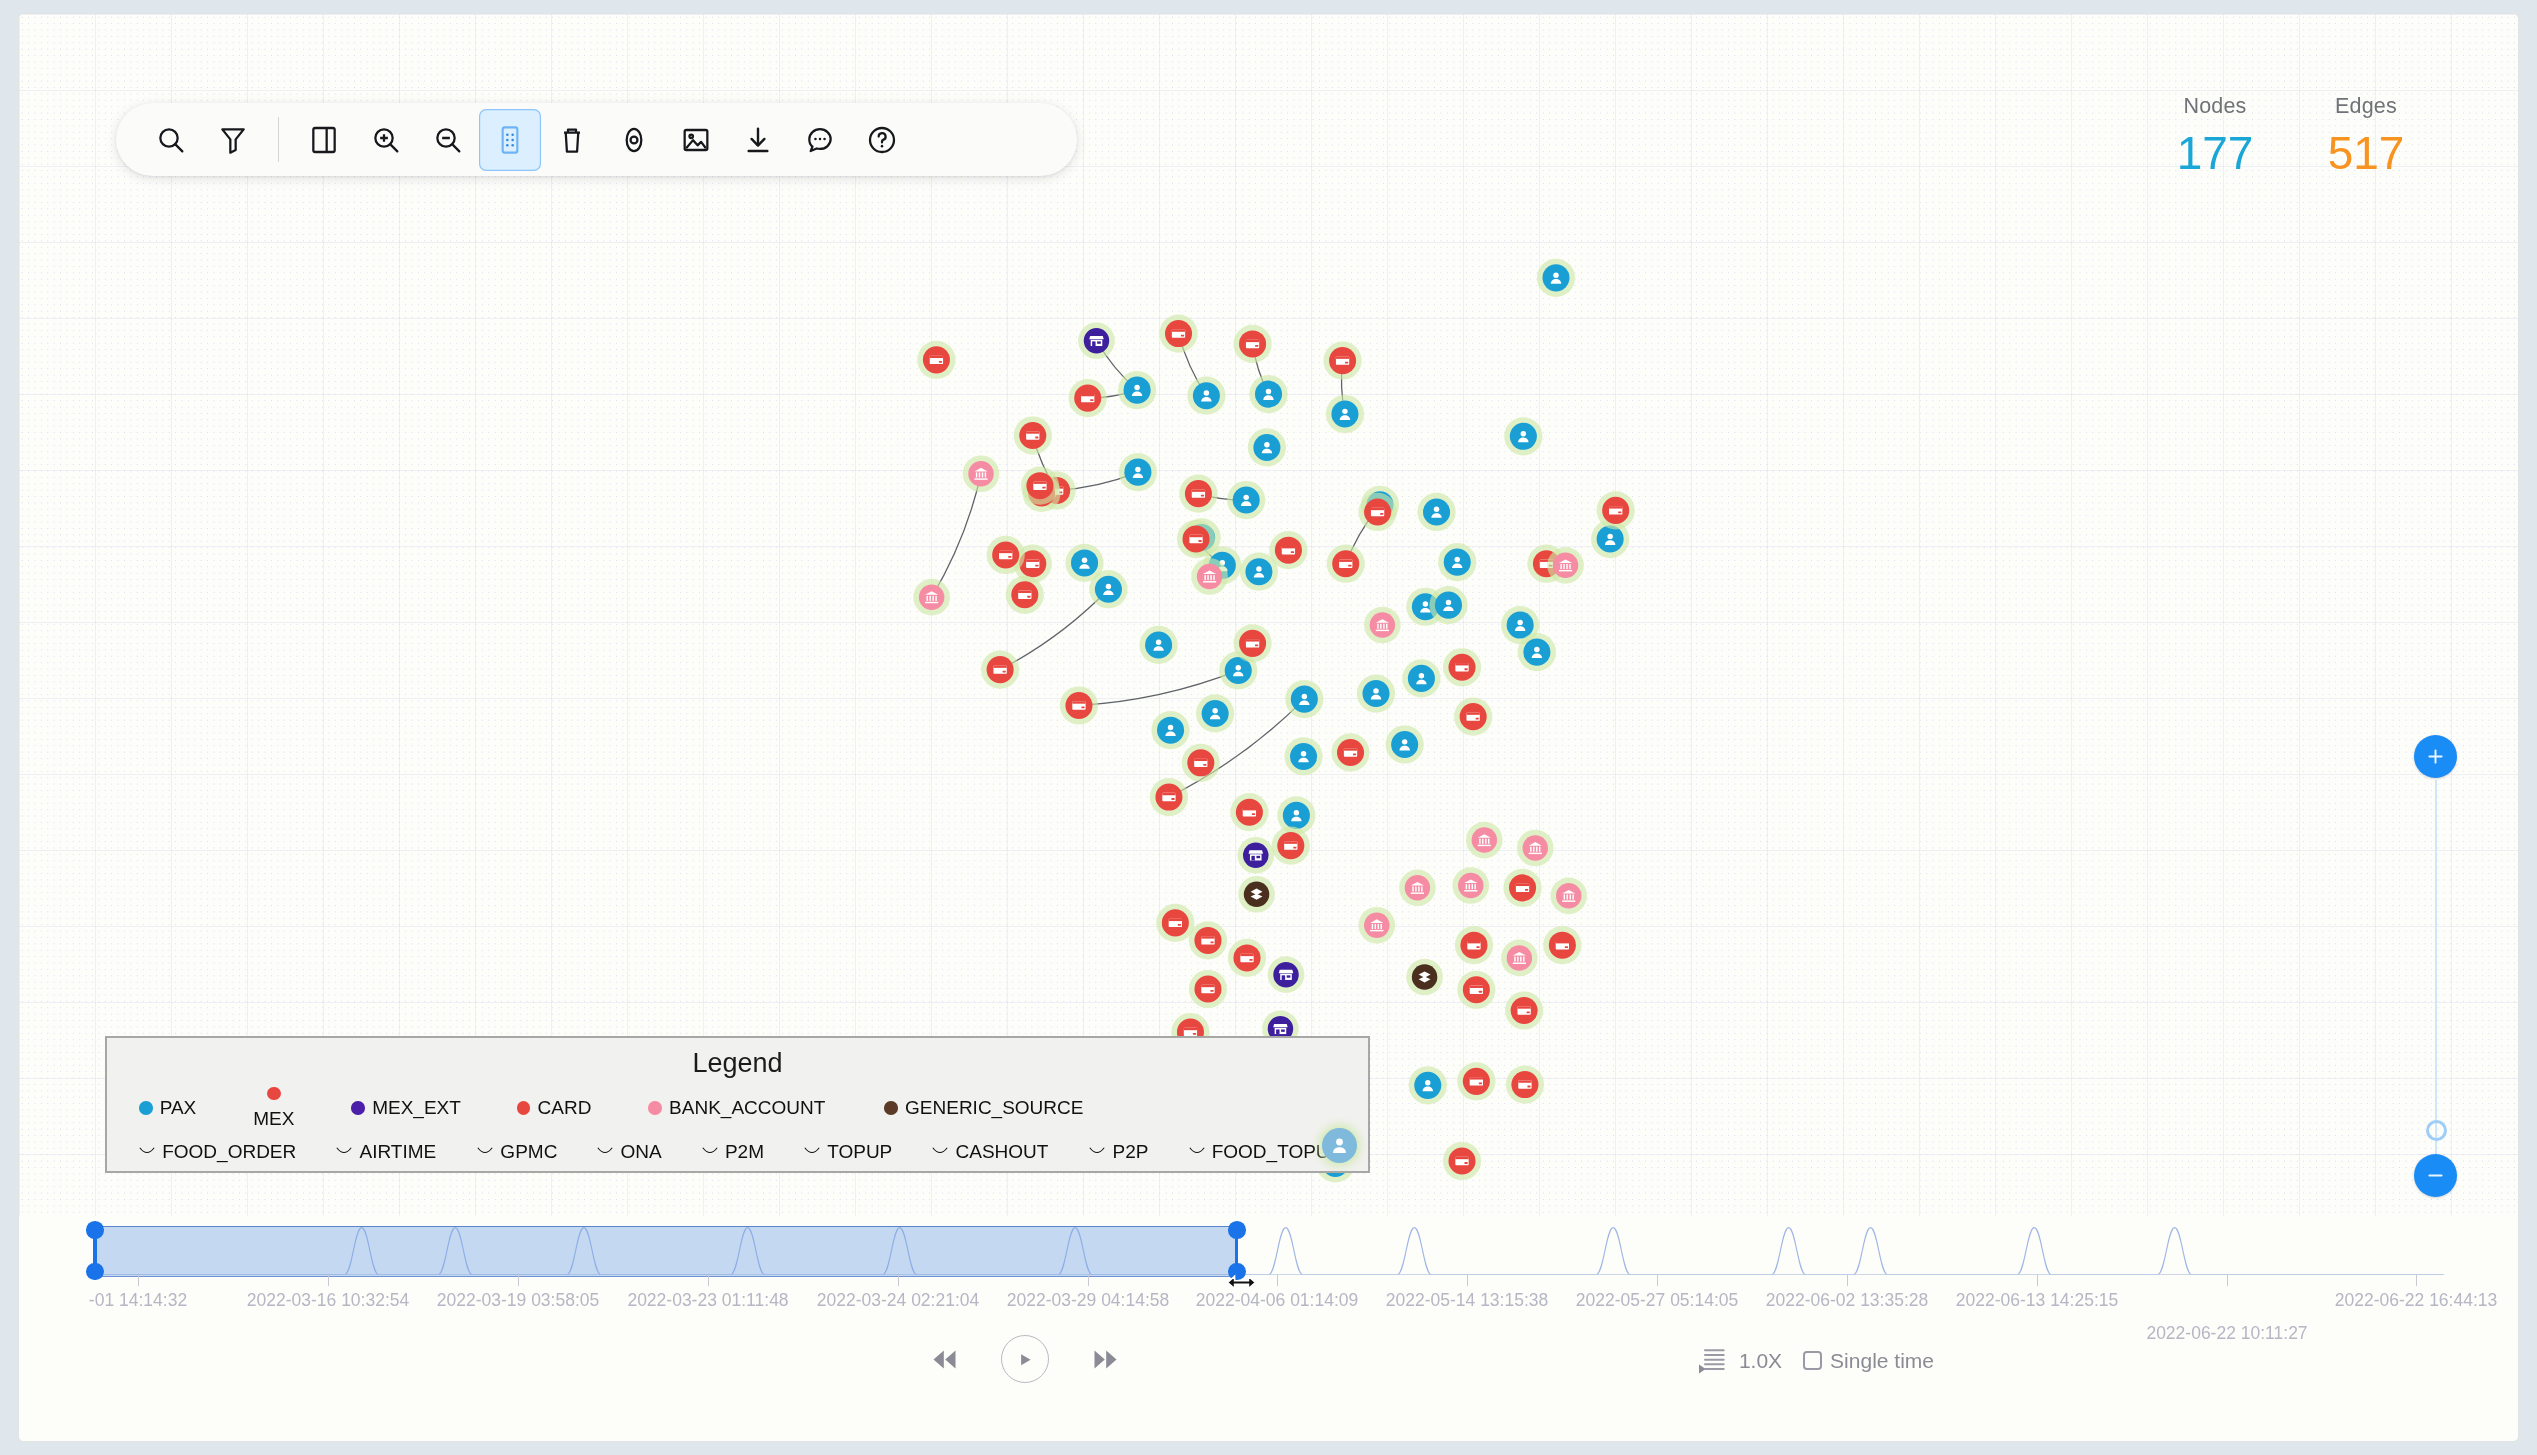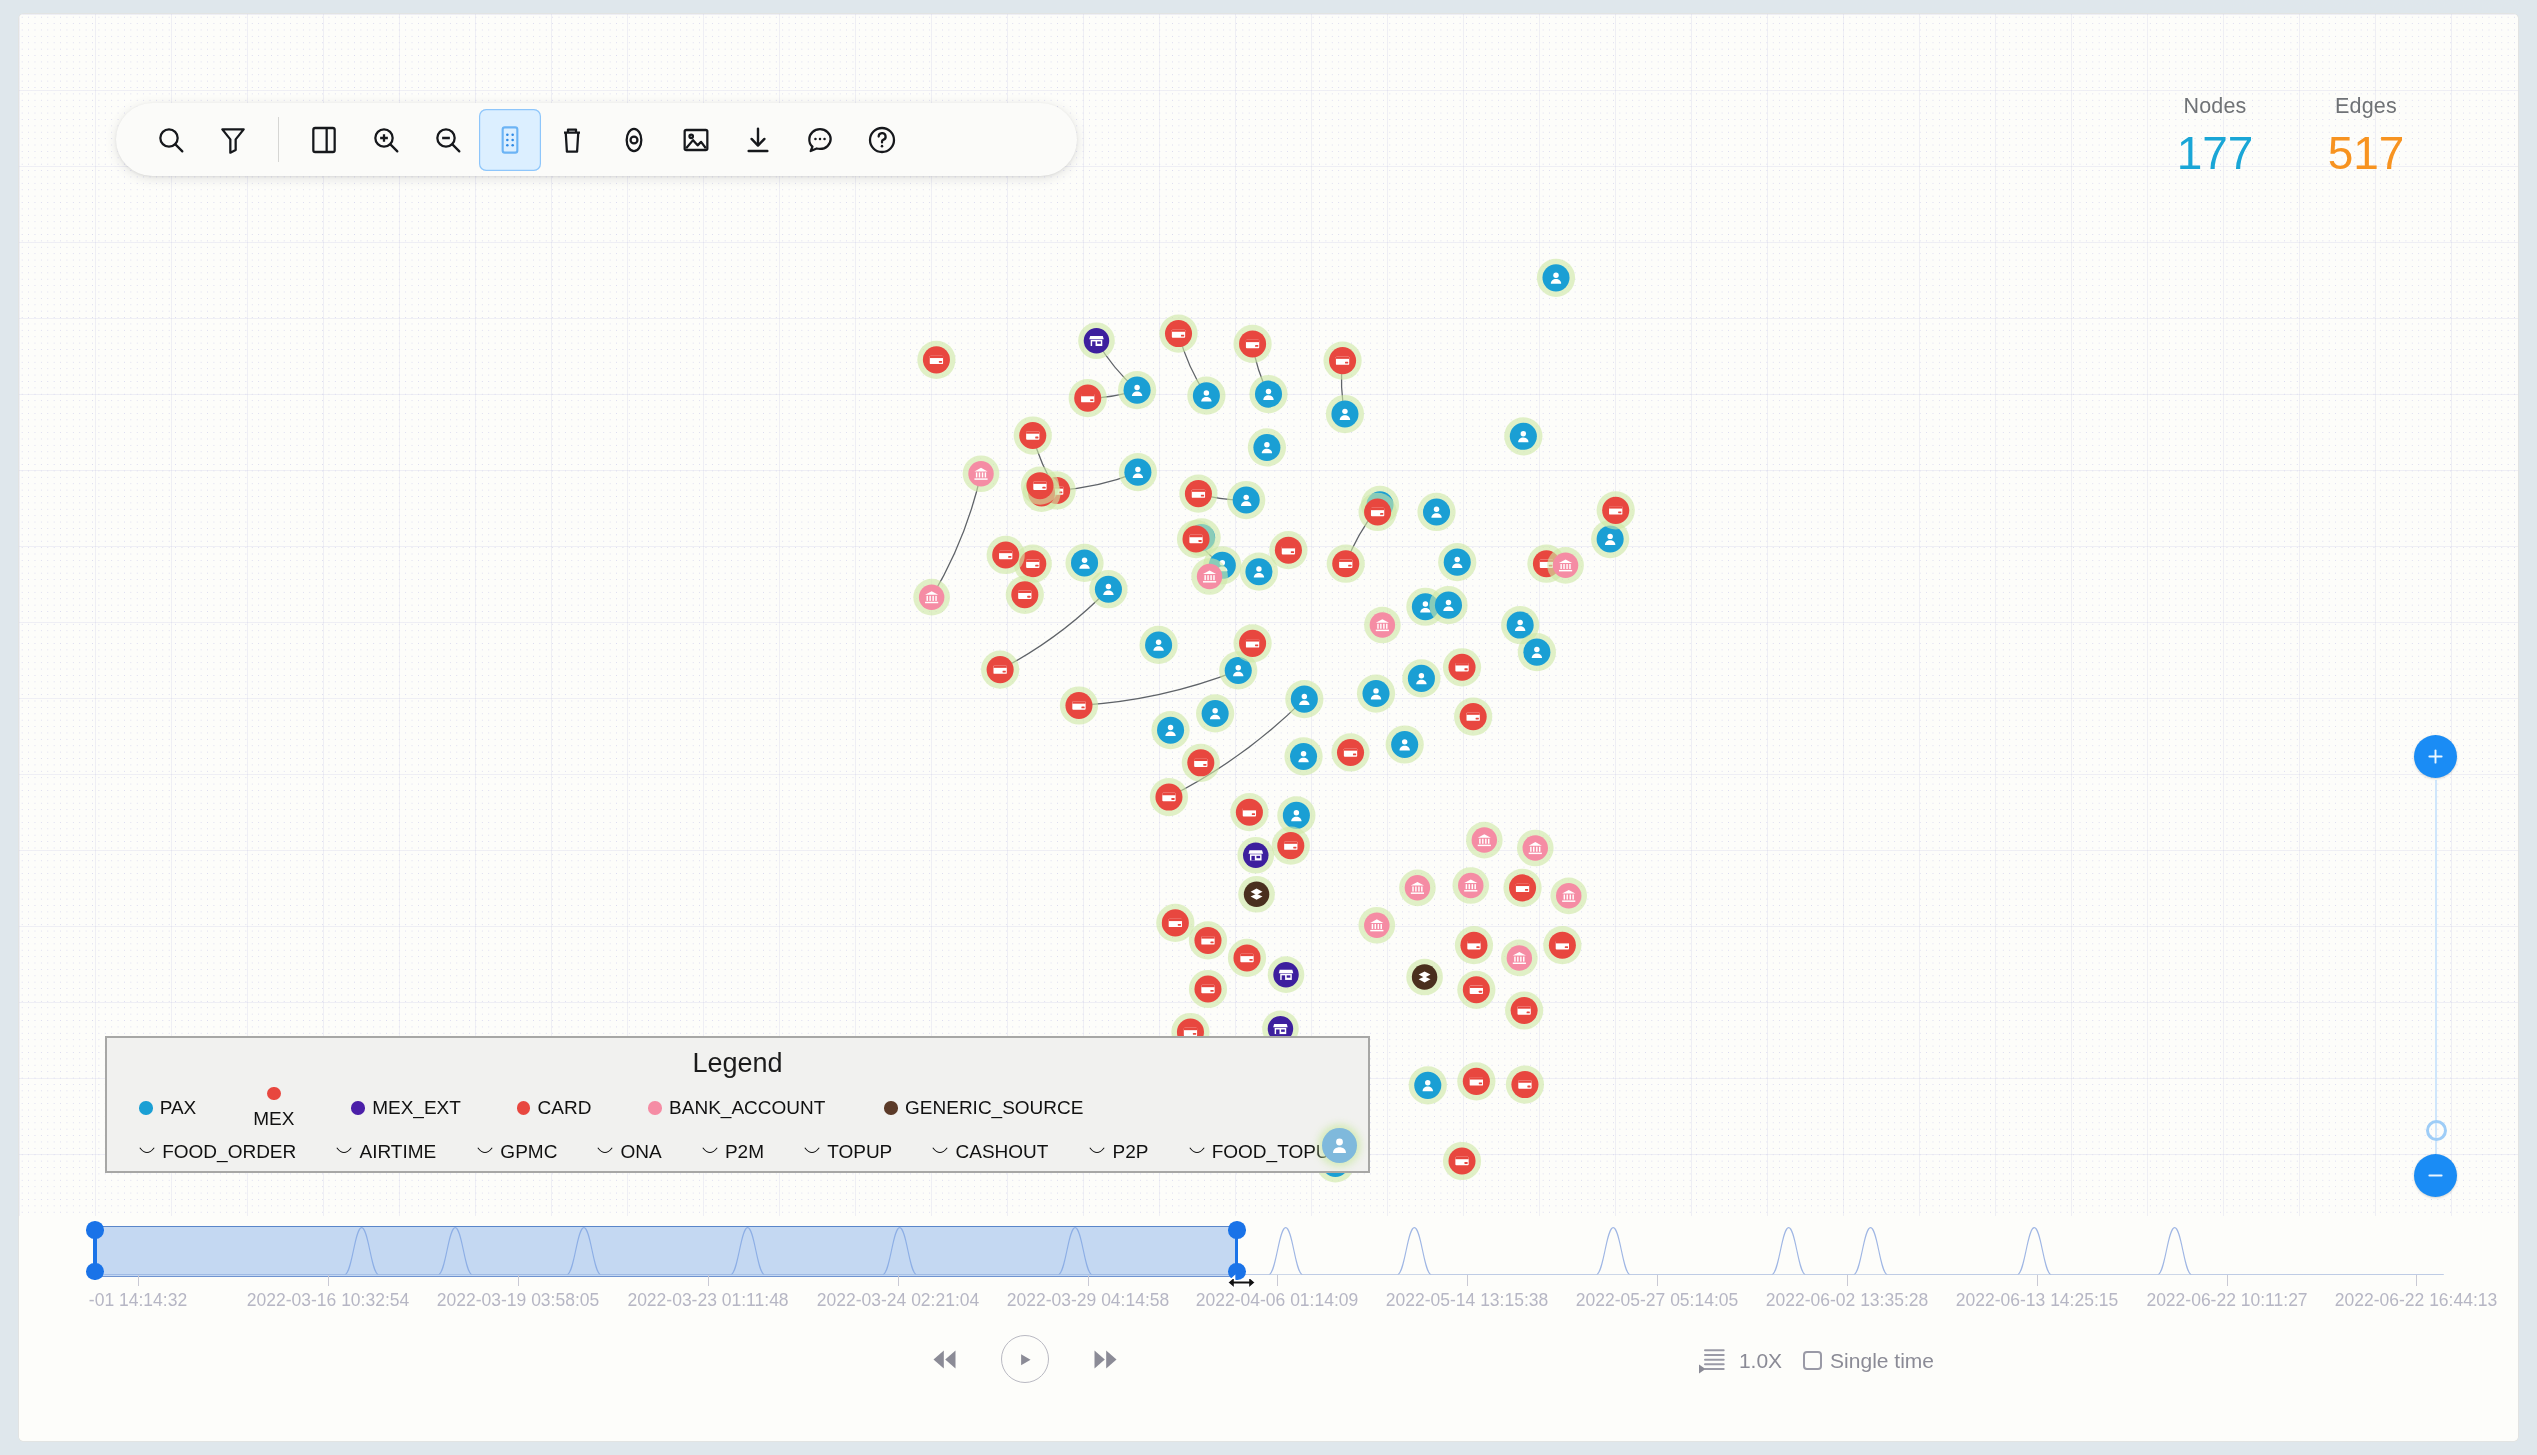--- a/index.html
+++ b/index.html
@@ -1248,21 +1248,21 @@
         <div class="tl-label" style="left: 1258px;">2022-04-06 01:14:09</div>
         <div class="tl-tick" style="left: 1448px;"></div>
         <div class="tl-label" style="left: 1448px;">2022-05-14 13:15:38</div>
         <div class="tl-tick" style="left: 1638px;"></div>
         <div class="tl-label" style="left: 1638px; text-align: center;">2022-05-27 05:14:05</div>
         <div class="tl-tick" style="left: 1828px;"></div>
         <div class="tl-label" style="left: 1828px;">2022-06-02 13:35:28</div>
         <div class="tl-tick" style="left: 2018px;"></div>
         <div class="tl-label" style="left: 2018px;">2022-06-13 14:25:15</div>
         <div class="tl-tick" style="left: 2208px;"></div>
-        <div class="tl-label" style="left: 2208px;">2022-06-22 10:11:27</div>
+        <div class="tl-label" style="left: 2208px; margin-top: 33px;">2022-06-22 10:11:27</div>
         <div class="tl-tick" style="left: 2397px;"></div>
         <div class="tl-label" style="left: 2397px;">2022-06-22 16:44:13</div>
       </div>
 
     <div id="tl-controls">
       <div id="tl-transport">
         <div class="tp-btn">
           <svg width="33" height="33" viewBox="0 0 24 24" fill="#8b8b96">
             <path d="M11.5 5.5v13L4 12z"></path>
               <path d="M20 5.5v13L12.5 12z"></path>

